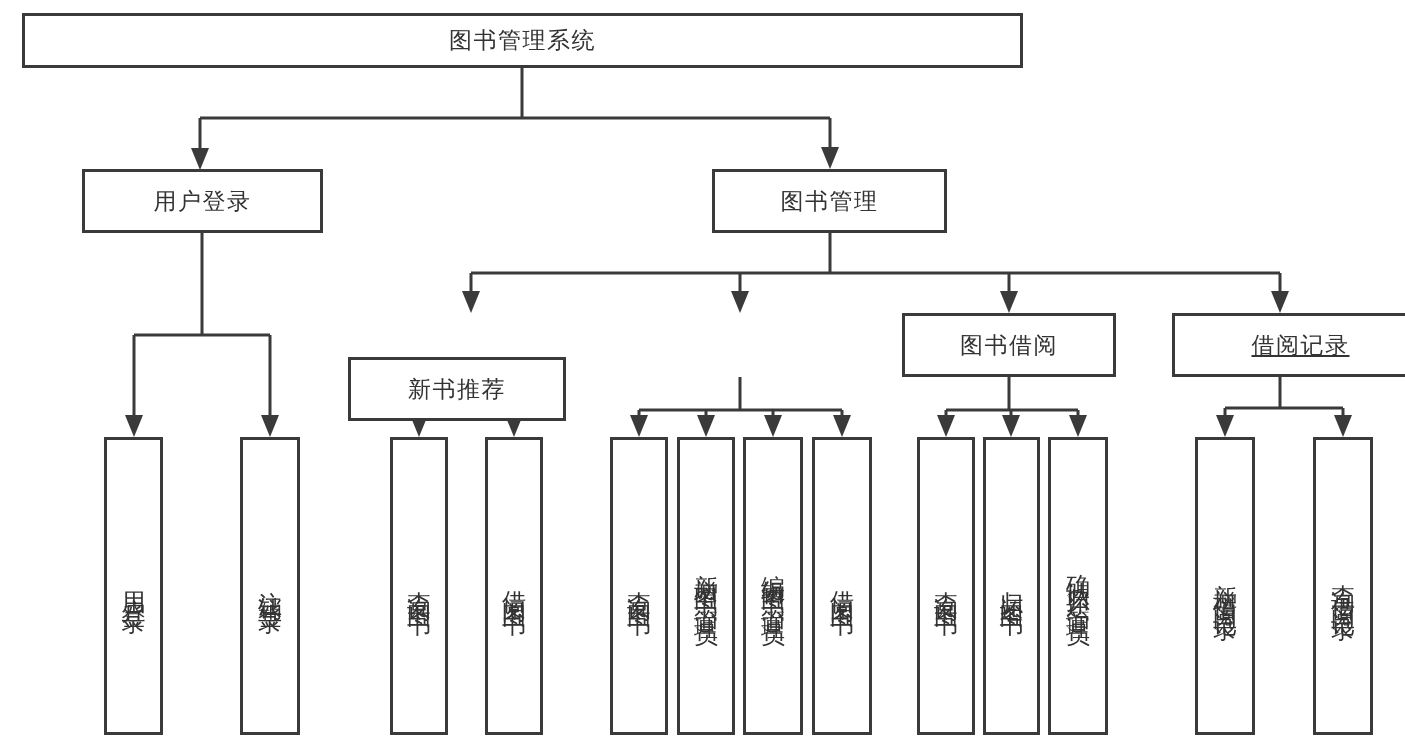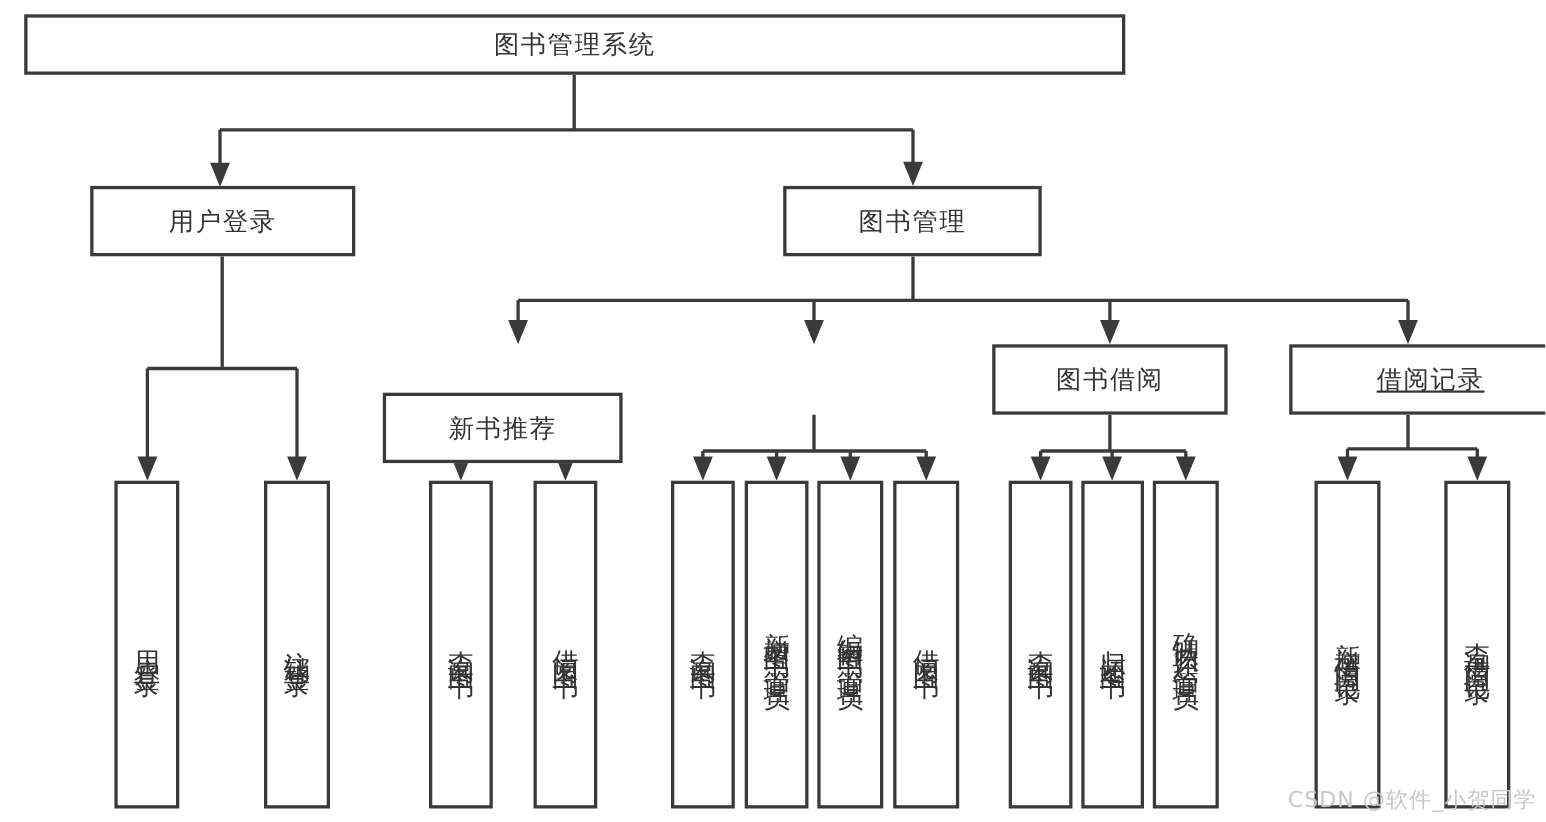--- a/index.html
+++ b/index.html
@@ -81,14 +81,13 @@
   <div class="box v-box" style="left:743px;top:437px;width:60px;height:298px;">编辑图书（管理员）</div>
   <div class="box v-box" style="left:812px;top:437px;width:60px;height:298px;">借阅图书</div>
 
   <div class="box v-box" style="left:917px;top:437px;width:58px;height:298px;">查询图书</div>
   <div class="box v-box" style="left:983px;top:437px;width:57px;height:298px;">归还图书</div>
   <div class="box v-box" style="left:1048px;top:437px;width:60px;height:298px;">确认归还（管理员）</div>
 
   <div class="box v-box" style="left:1195px;top:437px;width:60px;height:298px;">新增借阅记录</div>
   <div class="box v-box" style="left:1313px;top:437px;width:60px;height:298px;">查询借阅记录</div>
 
-  <div class="watermark">CSDN @软件_小贺同学</div>
 </div>
 
 </body></html>

